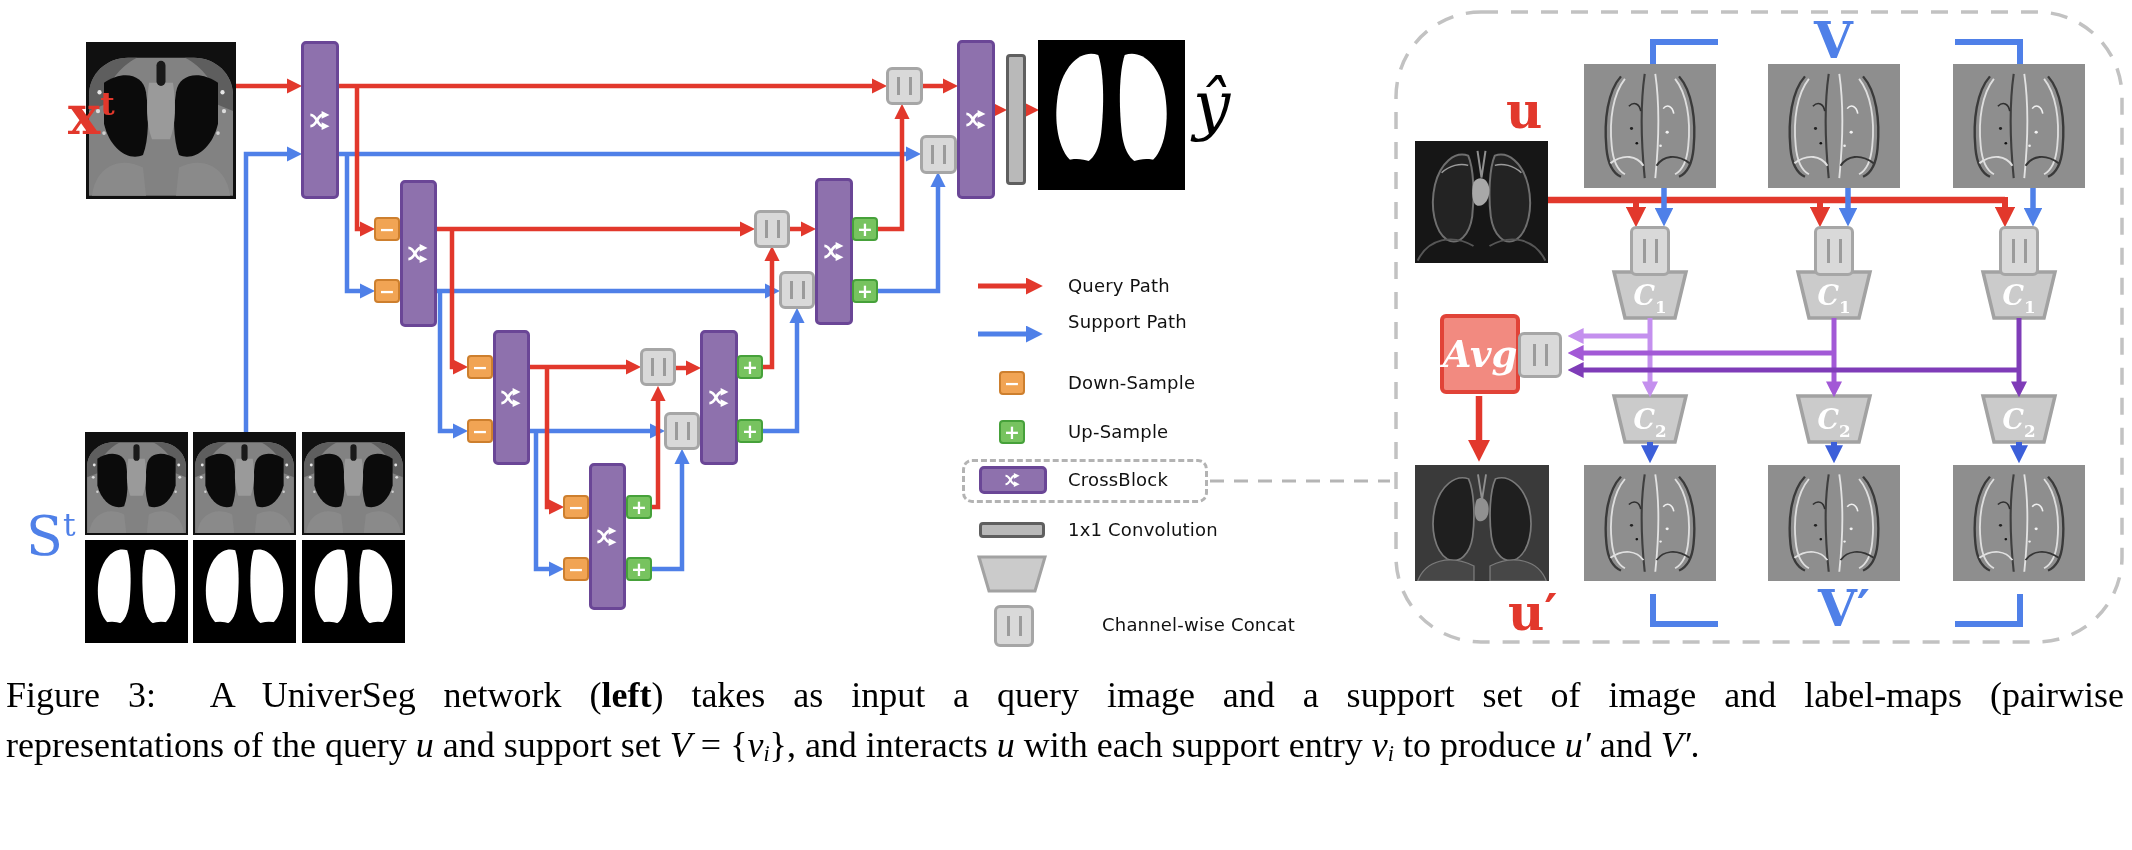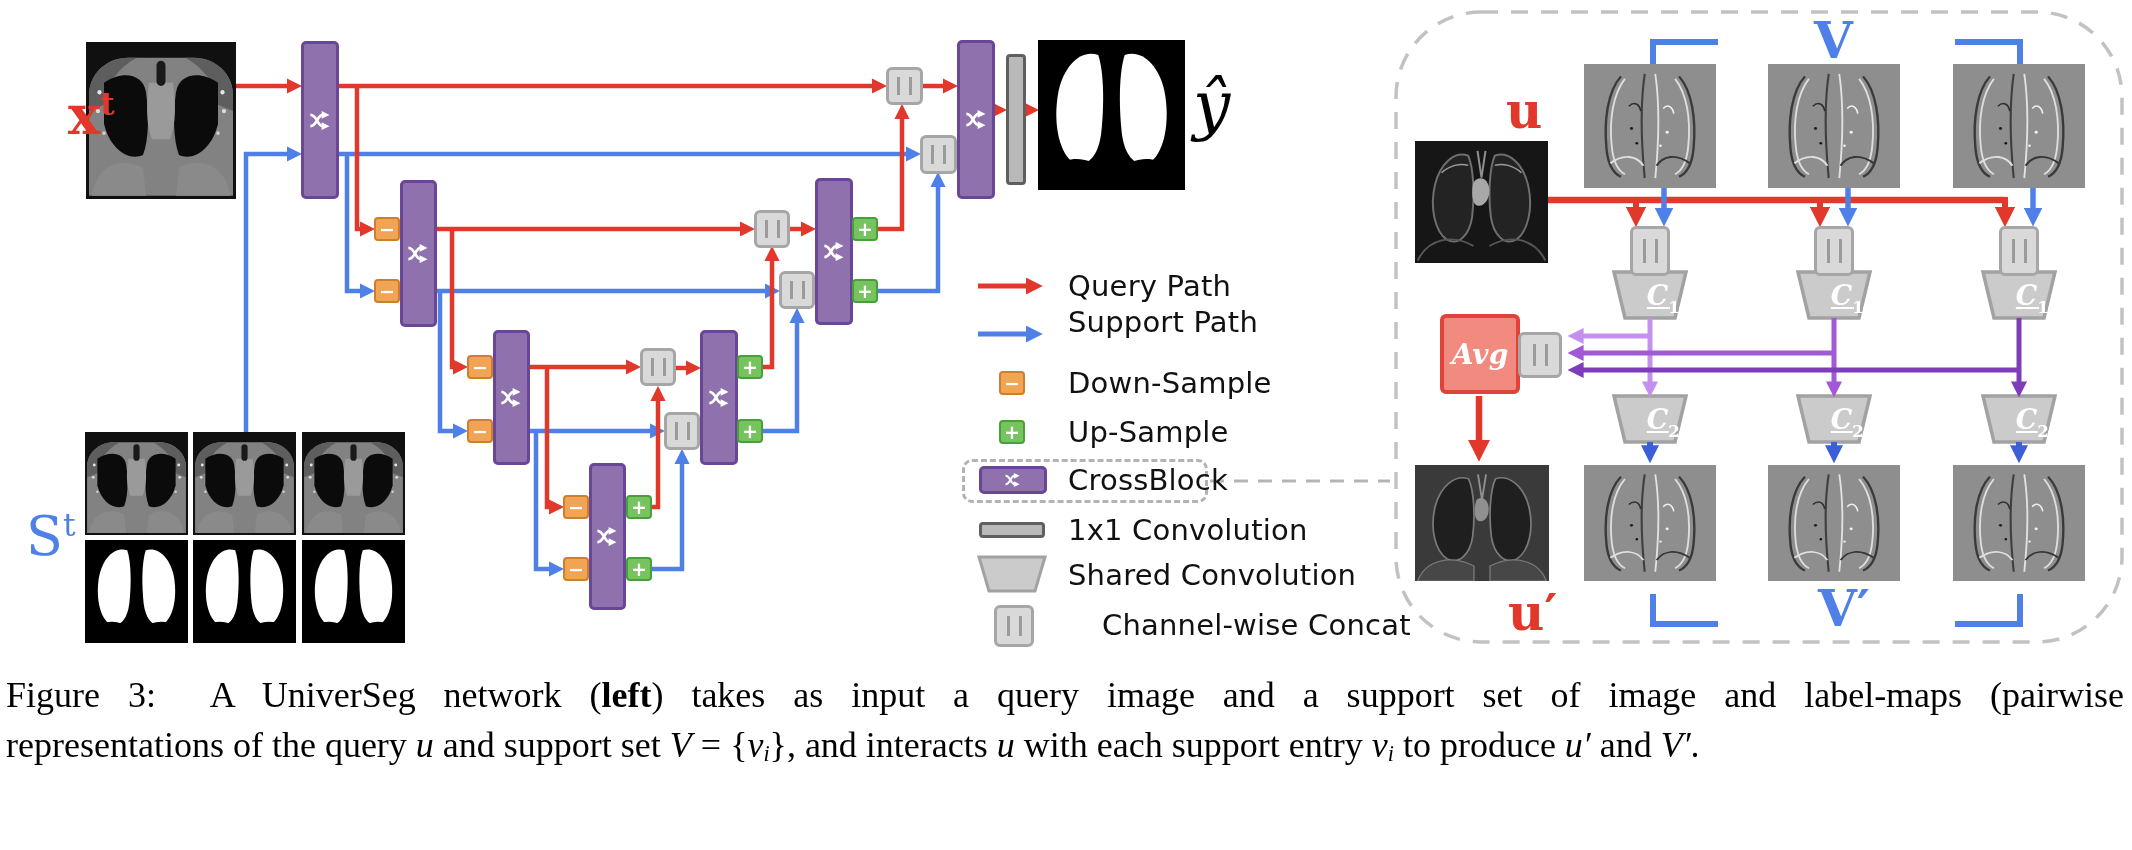--- a/index.html
+++ b/index.html
@@ -23,29 +23,29 @@
   .cb{background:var(--c-crossblock);border:3px solid var(--c-crossblock_border);border-radius:5px;}
   .cb svg{width:27px;height:27px;}
   .ds{background:var(--c-downsample);border:2.5px solid var(--c-downsample_border);border-radius:4px;
       color:#fff;font-weight:bold;font-size:19px;line-height:1;}
   .us{background:var(--c-upsample);border:2.5px solid var(--c-upsample_border);border-radius:4px;
       color:#fff;font-weight:bold;font-size:19px;line-height:1;}
   .cc{background:var(--c-concat);border:3px solid var(--c-concat_border);border-radius:6px;}
   .cc-bars{width:9px;height:55%;border-left:3px solid #9b9b9b;border-right:3px solid #9b9b9b;}
   .convbar{background:var(--c-conv1x1);border:3px solid var(--c-conv1x1_border);border-radius:4px;}
   .avg{background:var(--c-avg);border:4px solid var(--c-avg_border);border-radius:6px;
-       color:#fff;font-family:"DejaVu Serif",serif;font-style:italic;font-size:28px;font-weight:bold;}
+       color:#fff;font-family:"DejaVu Serif",serif;font-style:italic;font-size:37px;font-weight:bold;}
   .img{z-index:2;}
   .lbl{z-index:3;font-family:"DejaVu Serif",serif;line-height:1;}
   .lbl sup{font-size:58%;vertical-align:super;}
   .red{color:var(--c-query);margin-left:44px;} .blue{color:var(--c-support);}
   .traplbl{z-index:3;color:#fff;font-family:"DejaVu Serif",serif;font-style:italic;
-           font-size:27px;font-weight:bold;text-align:right;text-decoration:underline;}
+           font-size:27px;font-weight:bold;text-align:center;}
   .traplbl sub{font-size:62%;font-style:normal;position:relative;top:2px;}
-  .legend-label{z-index:3;color:var(--c-text);font-size:29px;font-weight:500;letter-spacing:.2px;line-height:30px;}
+  .legend-label{z-index:3;color:var(--c-text);font-size:18px;font-weight:500;letter-spacing:.2px;line-height:30px;}
   .legend-dashbox{z-index:2;border:3px dashed #b3b3b3;border-radius:10px;}
   #caption{position:absolute;left:6px;top:670px;width:2118px;z-index:3;
            font-family:"Liberation Serif",serif;font-size:36px;color:#000;}
   .cap-line{line-height:50px;white-space:normal;}
   .cap-line.just{text-align:justify;text-align-last:justify;}
   .seg-p{font-style:normal;}
   .seg-b{font-weight:bold;}
   .seg-i{font-style:italic;}
   .seg-isub{font-style:italic;font-size:.62em;position:relative;top:.18em;}
 </style>
@@ -370,21 +370,20 @@
   <div class="abs blk cc" style="left:994px;top:605px;width:40px;height:42px">
       <div class="cc-bars"></div>
     </div>
 
   <div class="abs legend-label" style="left:1068px;top:271px">Query Path</div>
   <div class="abs legend-label" style="left:1068px;top:307px">Support Path</div>
   <div class="abs legend-label" style="left:1068px;top:368px">Down-Sample</div>
   <div class="abs legend-label" style="left:1068px;top:417px">Up-Sample</div>
   <div class="abs legend-label" style="left:1068px;top:465px">CrossBlock</div>
   <div class="abs legend-label" style="left:1068px;top:515px">1x1 Convolution</div>
-  <div class="abs legend-label" style="left:1068px;top:560px">Shared Convolution</div>
   <div class="abs legend-label" style="left:1102px;top:610px">Channel-wise Concat</div>
 
   <div class="abs lbl red" style="left:1462px;top:86px;font-size:50px;font-weight:600">u</div>
   <div class="abs lbl blue" style="left:1814px;top:16px;font-size:50px;font-weight:600">V</div>
 
   <svg class="abs img" style="left:1415px;top:141px" width="133" height="122">
       <use href="#sym-dark"></use>
     </svg>
   <svg class="abs img" style="left:1584px;top:64px" width="132" height="124">
       <use href="#sym-feat"></use>

